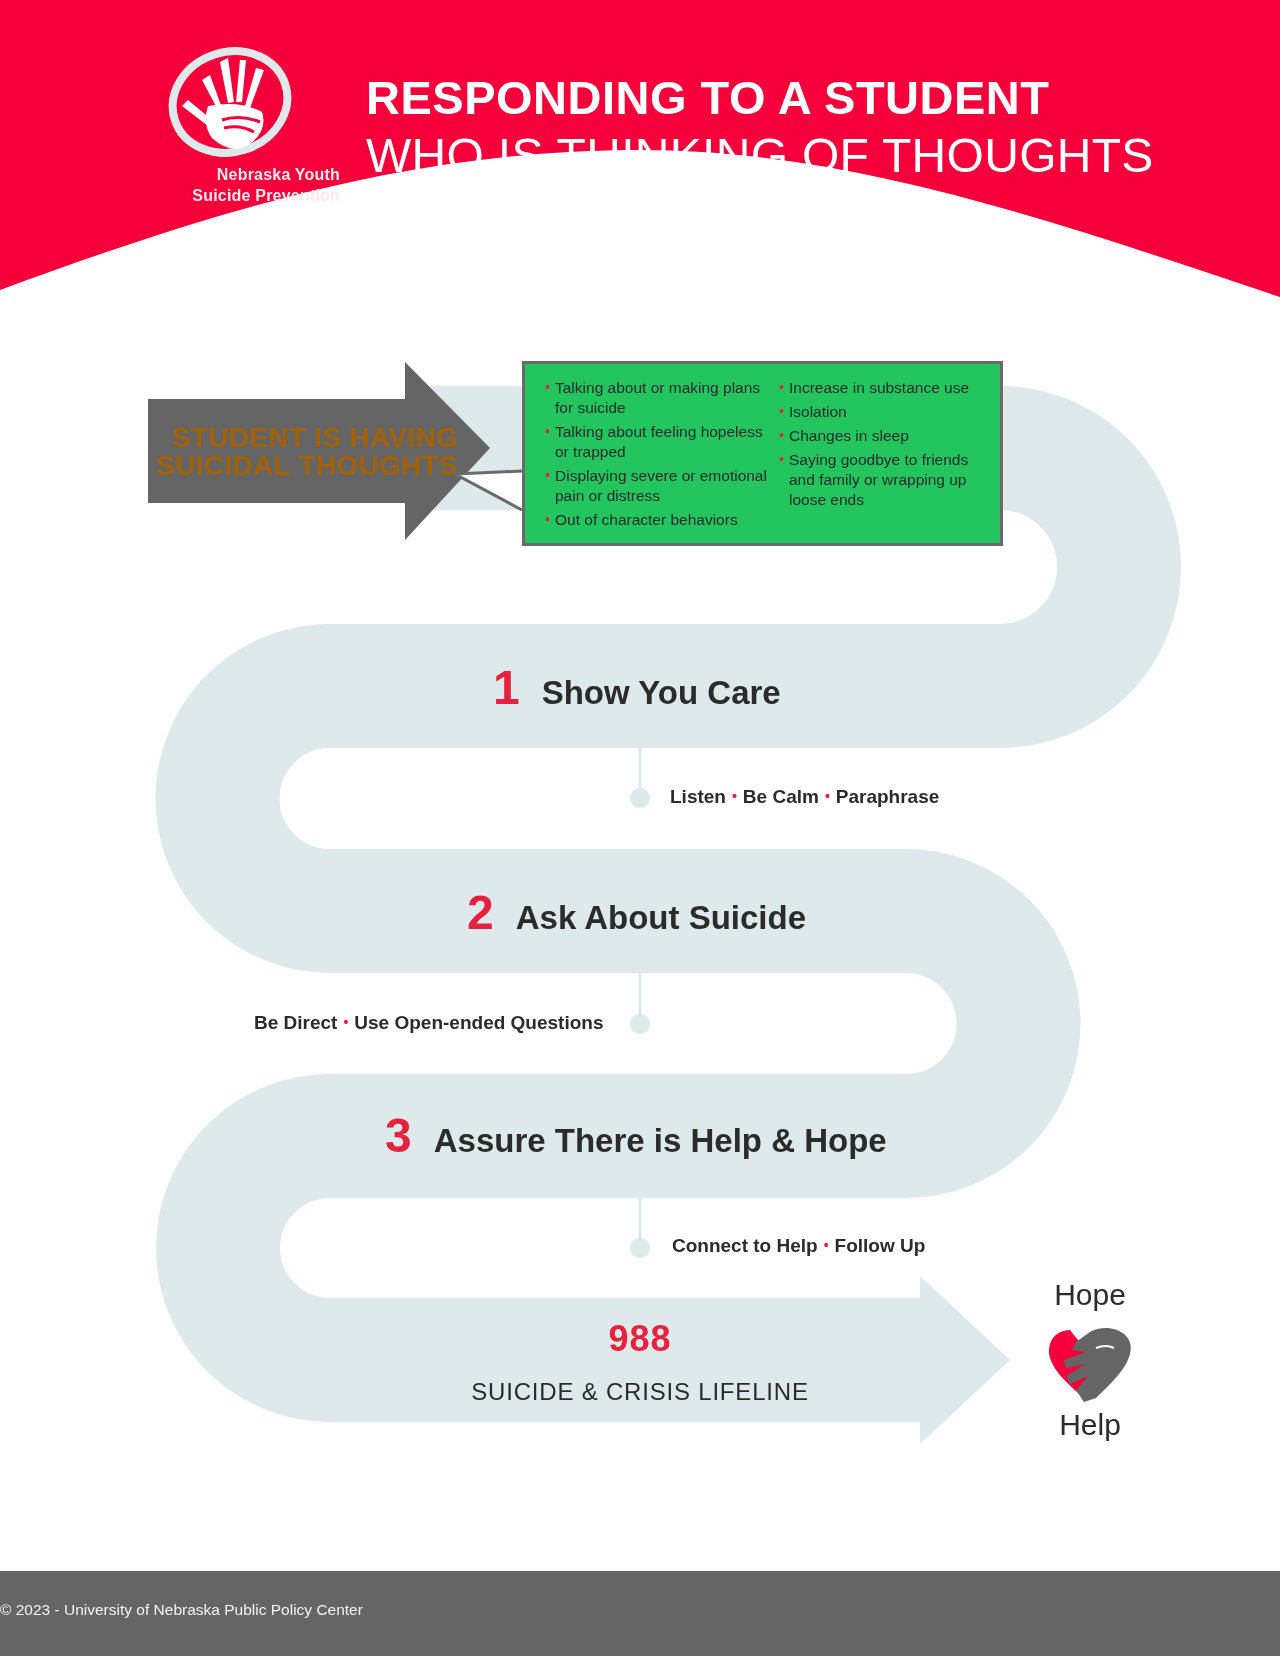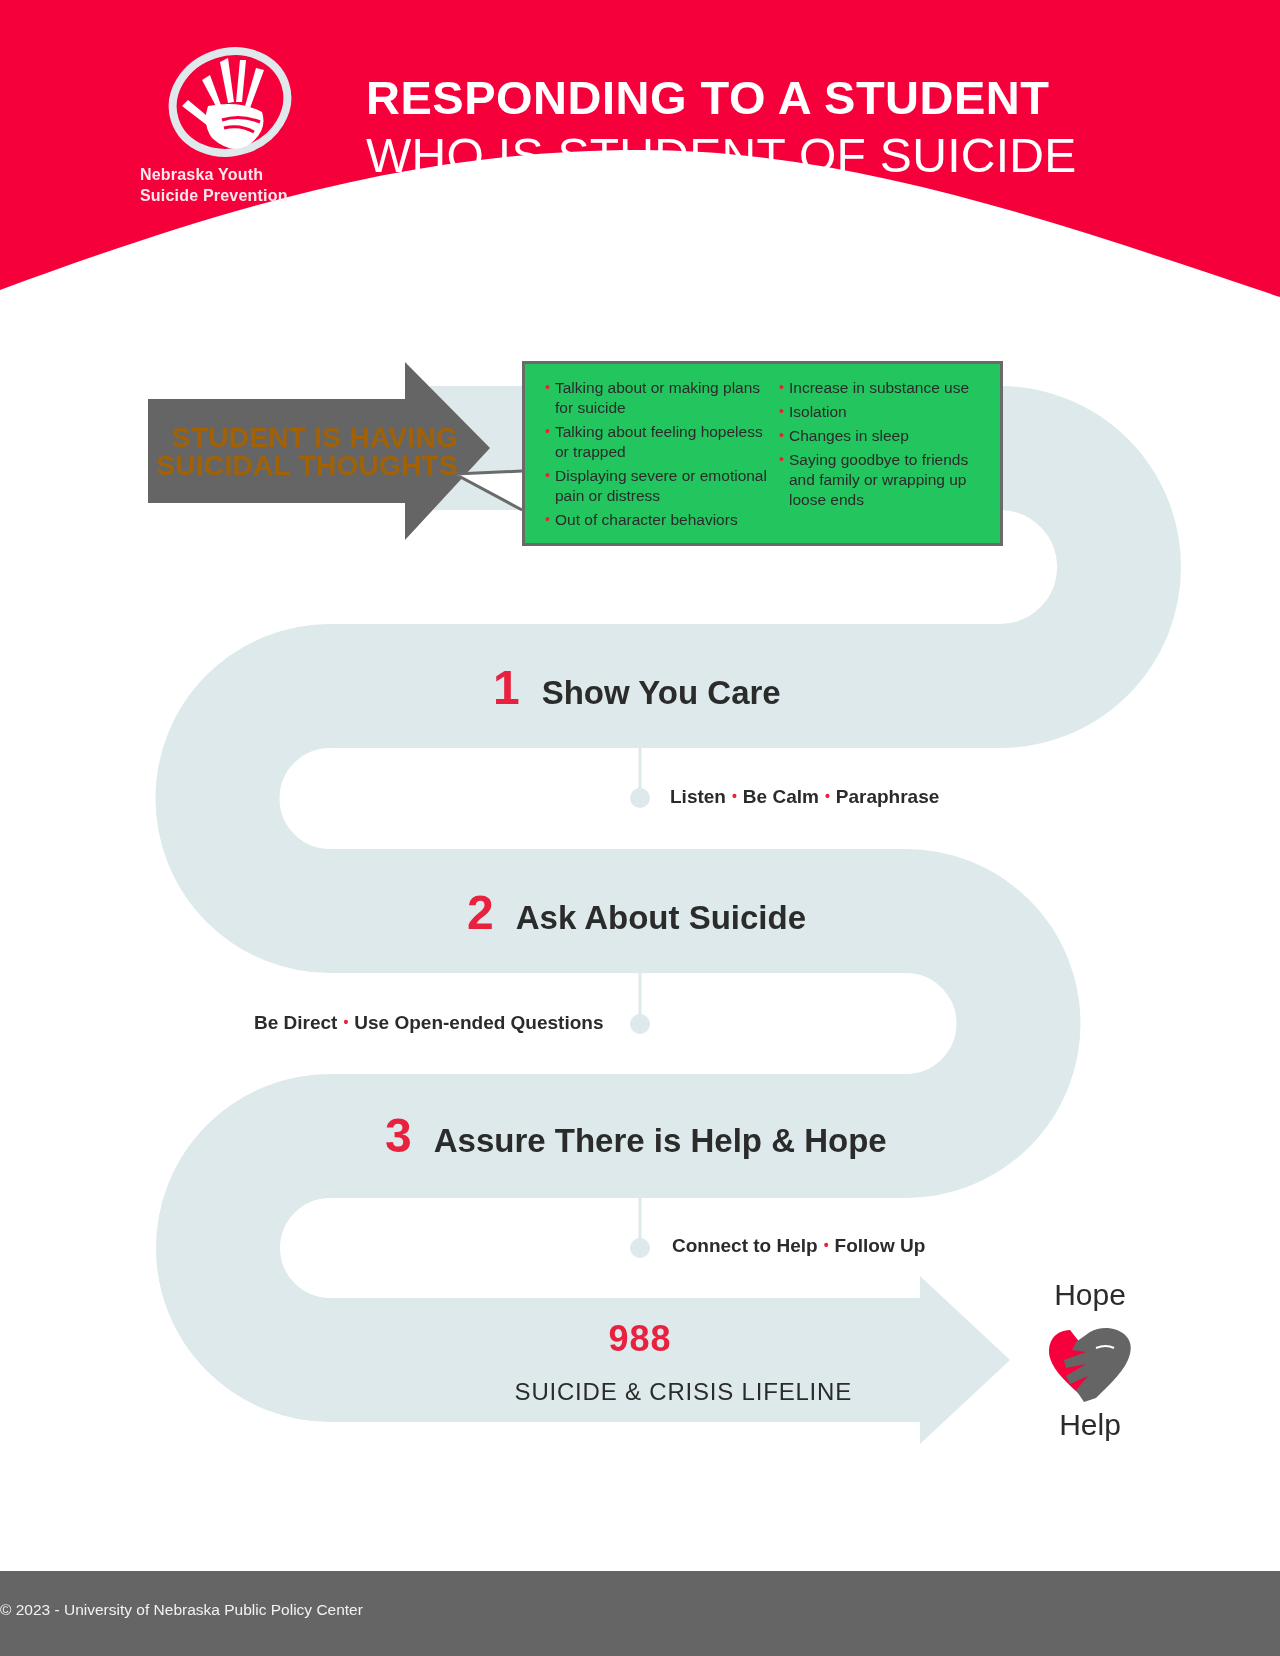--- a/index.html
+++ b/index.html
@@ -1,20 +1,20 @@
 <!DOCTYPE html>
 <html><head>
 <meta charset="utf-8">
 <style>
   html, body { margin:0; padding:0; }
   body { width:1280px; height:1656px; position:relative; background:#ffffff; overflow:hidden;
          font-family:"Liberation Sans", "DejaVu Sans", sans-serif; color:#2b2b2b; }
   #header-bg { position:absolute; left:0; top:0; width:1280px; height:300px; }
   #logo { position:absolute; left:150px; top:40px; width:180px; height:170px; }
-  .logo-text { position:absolute; left:140px; width:200px; text-align:left; color:#ffe9ec;
+  .logo-text { position:absolute; left:140px; width:200px; text-align:right; color:#ffe9ec;
                font-weight:bold; font-size:16px; letter-spacing:0.2px; }
   .title { position:absolute; left:366px; color:#ffffff; white-space:nowrap; }
   .title.l1 { top:70px; font-size:47px; font-weight:bold; letter-spacing:0.5px; }
   .title.l2 { top:128px; font-size:48px; font-weight:normal; letter-spacing:0.3px; }
   #flow { position:absolute; left:0; top:0; width:1280px; height:1656px; }
   #start-arrow-text { position:absolute; left:148px; top:424px; width:310px; text-align:right; color:#a16207;
                       font-weight:bold; font-size:28px; line-height:28px; letter-spacing:0.3px; }
   #callout { position:absolute; left:522px; top:361px; width:481px; height:185px; border:3px solid #6a6a6a;
              background:#22c55e; box-sizing:border-box; }
   .col { position:absolute; top:14px; font-size:15.5px; line-height:20px; color:#2b2b2b; }
@@ -22,21 +22,21 @@
   .col.c2 { left:254px; width:215px; }
   .bullet { position:relative; padding-left:10px; margin-bottom:4px; }
   .bullet::before { content:"•"; color:#e8213f; position:absolute; left:0; top:-1px; font-size:14px; }
   .step { position:absolute; display:flex; align-items:baseline; white-space:nowrap; }
   .step-num { color:#e8213f; font-weight:bold; font-size:48px; margin-right:22px; }
   .step-label { font-size:33px; font-weight:bold; color:#2b2b2b; }
   .sub { position:absolute; font-size:19px; font-weight:bold; color:#2b2b2b; white-space:nowrap; }
   .sub .sep { color:#e8213f; margin:0 6px; font-size:14px; position:relative; top:-2px; }
   #lifeline-num { position:absolute; left:540px; top:1318px; width:200px; text-align:center; color:#e8213f;
                   font-weight:bold; font-size:36px; letter-spacing:1px; }
-  #lifeline-text { position:absolute; left:452px; top:1378px; width:400px; text-align:right; color:#2b2b2b;
+  #lifeline-text { position:absolute; left:440px; top:1378px; width:400px; text-align:center; color:#2b2b2b;
                    font-size:24px; letter-spacing:0.8px; }
   .hh-text { position:absolute; left:1030px; width:120px; text-align:center; font-size:30px; color:#2b2b2b; }
   #hh-icon { position:absolute; left:1040px; top:1318px; width:100px; height:90px; }
   #footer { position:absolute; left:0; top:1571px; width:1280px; height:85px; background:#656565; }
   #footer-text { position:absolute; left:0; top:30px; width:1280px; text-align:left; color:#f2f2f2; font-size:15.5px; }
 </style>
 </head>
 <body>
 
 <svg id="header-bg" viewBox="0 0 1280 300" preserveAspectRatio="none">
@@ -53,21 +53,21 @@
     <path d="M38,60 L62,80 L58,86 L32,66 Z"></path>
     <path d="M58,66 Q90,60 112,72 Q118,90 100,104 Q82,116 62,98 Q52,84 58,66 Z"></path>
   </g>
   <path d="M72,80 Q90,74 110,82" stroke="#f5003a" stroke-width="3" fill="none"></path>
   <path d="M74,88 Q90,84 104,92" stroke="#f5003a" stroke-width="3" fill="none"></path>
 </svg>
 <div class="logo-text" style="top:166px">Nebraska Youth</div>
 <div class="logo-text" style="top:187px">Suicide Prevention</div>
 
 <div class="title l1">RESPONDING TO A STUDENT</div>
-<div class="title l2">WHO IS STUDENT OF SUICIDE</div>
+<div class="title l2">WHO IS THINKING OF THOUGHTS</div>
 
 <svg id="flow" viewBox="0 0 1280 1656">
   <g fill="none" stroke="#dde9ea" stroke-width="124">
     <path d="M430,448 H1000 A119,119 0 0 1 1000,686 H330 A112.5,112.5 0 0 0 330,911 H906 A112.5,112.5 0 0 1 906,1136 H330 A112,112 0 0 0 330,1360 H925"></path>
   </g>
 
   <polygon points="920,1276 1010,1360 920,1444" fill="#dde9ea"></polygon>
 
   <g stroke="#dde9ea" stroke-width="3">
     <line x1="640" y1="748" x2="640" y2="797"></line>

